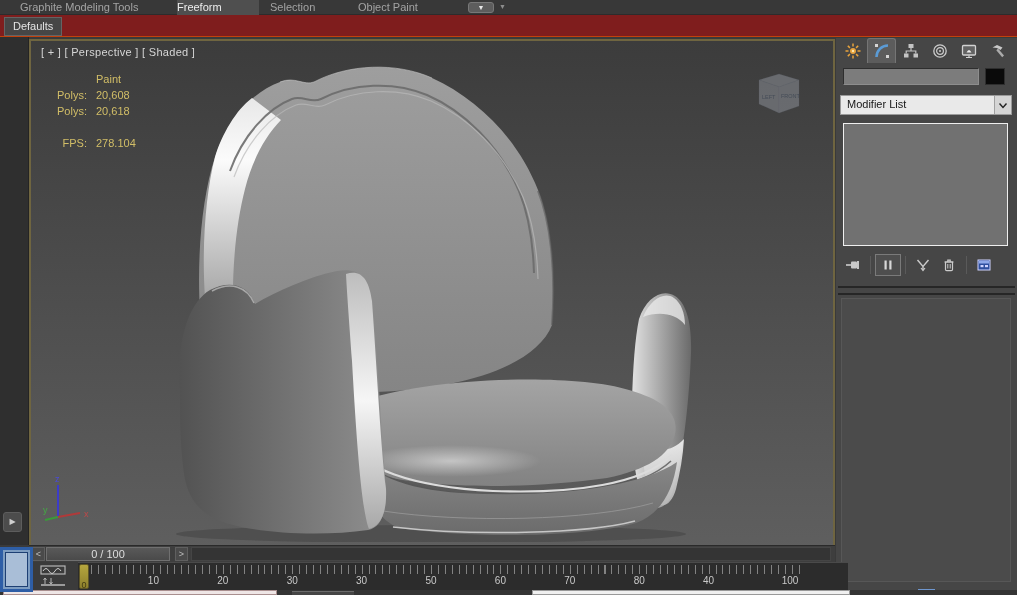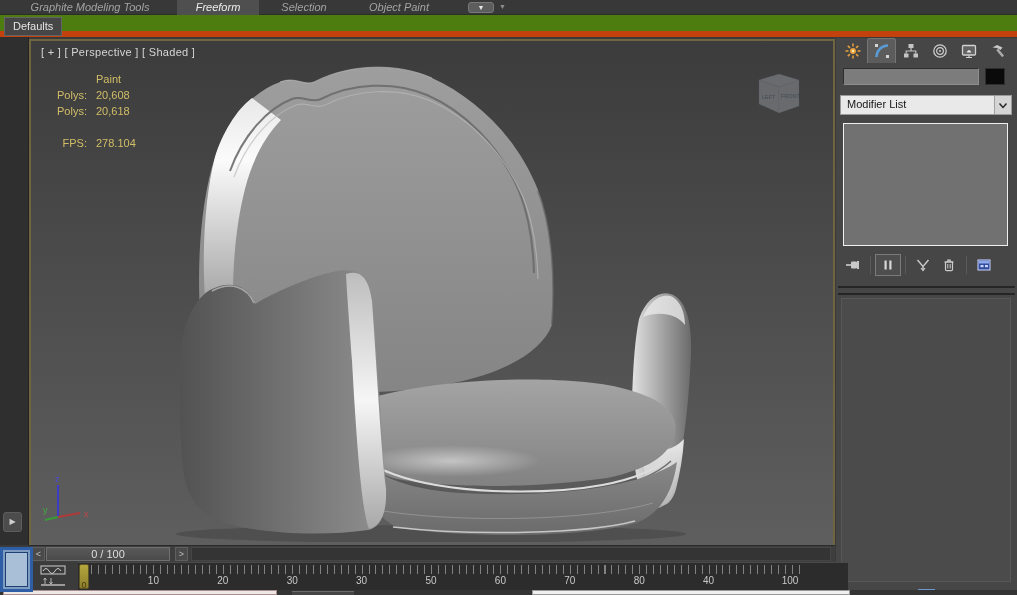--- a/index.html
+++ b/index.html
@@ -2,25 +2,25 @@
 <html><head>
 <meta charset="utf-8">
 <style>
   * { margin:0; padding:0; box-sizing:border-box; }
   body { background:#222; font-family:"Liberation Sans", sans-serif; }
   #app { position:relative; width:1017px; height:595px; background:#3a3a3a; overflow:hidden; font-family:"Liberation Sans", sans-serif; }
   .abs { position:absolute; }
 
   
   .ribbon-row1 { left:0; top:0; width:1017px; height:15px; background:#383838; border-bottom:1px solid #2c2c2c; }
-  .rtab { position:absolute; top:0; height:19px; line-height:15px; text-align:center; font-size:11px; color:#a3a3a3; cursor:default;font-style:italic; }
+  .rtab { position:absolute; top:0; height:19px; line-height:15px; text-align:left; font-size:11px; color:#a3a3a3; cursor:default; }
   .rtab.active { background:#4f4f4f; color:#ededed; }
   .ribbon-min-btn { position:absolute; left:468px; top:2px; width:26px; height:11px; background:#5d5d5d; border:1px solid #787878; border-radius:3px; color:#e8e8e8; font-size:7px; line-height:9px; text-align:center; }
   .ribbon-min-arrow { position:absolute; left:499px; top:3px; color:#8d8d8d; font-size:7px; }
-  .ribbon-row2 { left:0; top:15px; width:1017px; height:22px; background:#4d7c0f; border-bottom:6px solid #c2410c; }
+  .ribbon-row2 { left:0; top:15px; width:1017px; height:22px; background:#7f1d1d; border-bottom:1px solid #c2410c; }
   .defaults-tab { position:absolute; left:4px; top:2px; height:19px; padding:0 8px; background:#464646; border:1px solid #646464; color:#e3e3e3; font-size:11px; line-height:17px; }
 
   
   .left-strip { left:0; top:37px; width:29px; height:508px; background:#2f2f2f; border-right:1px solid #242424; }
   .strip-arrow-btn { position:absolute; left:3px; top:475px; width:19px; height:20px; background:#4c4c4c; border:1px solid #5d5d5d; border-radius:3px; color:#d0d0d0; font-size:8px; line-height:18px; text-align:center; }
 
   
   .viewport { left:29px; top:39px; width:806px; height:544px; border:2px solid #6f6540; background:linear-gradient(#3c3c3c,#616161); }
   .vp-label { position:absolute; left:10px; top:5px; font-size:11px; color:#d6d6d6; letter-spacing:0.3px; }
   .vp-stats { position:absolute; left:14px; top:30px; font-size:11px; color:#d2be67; }

